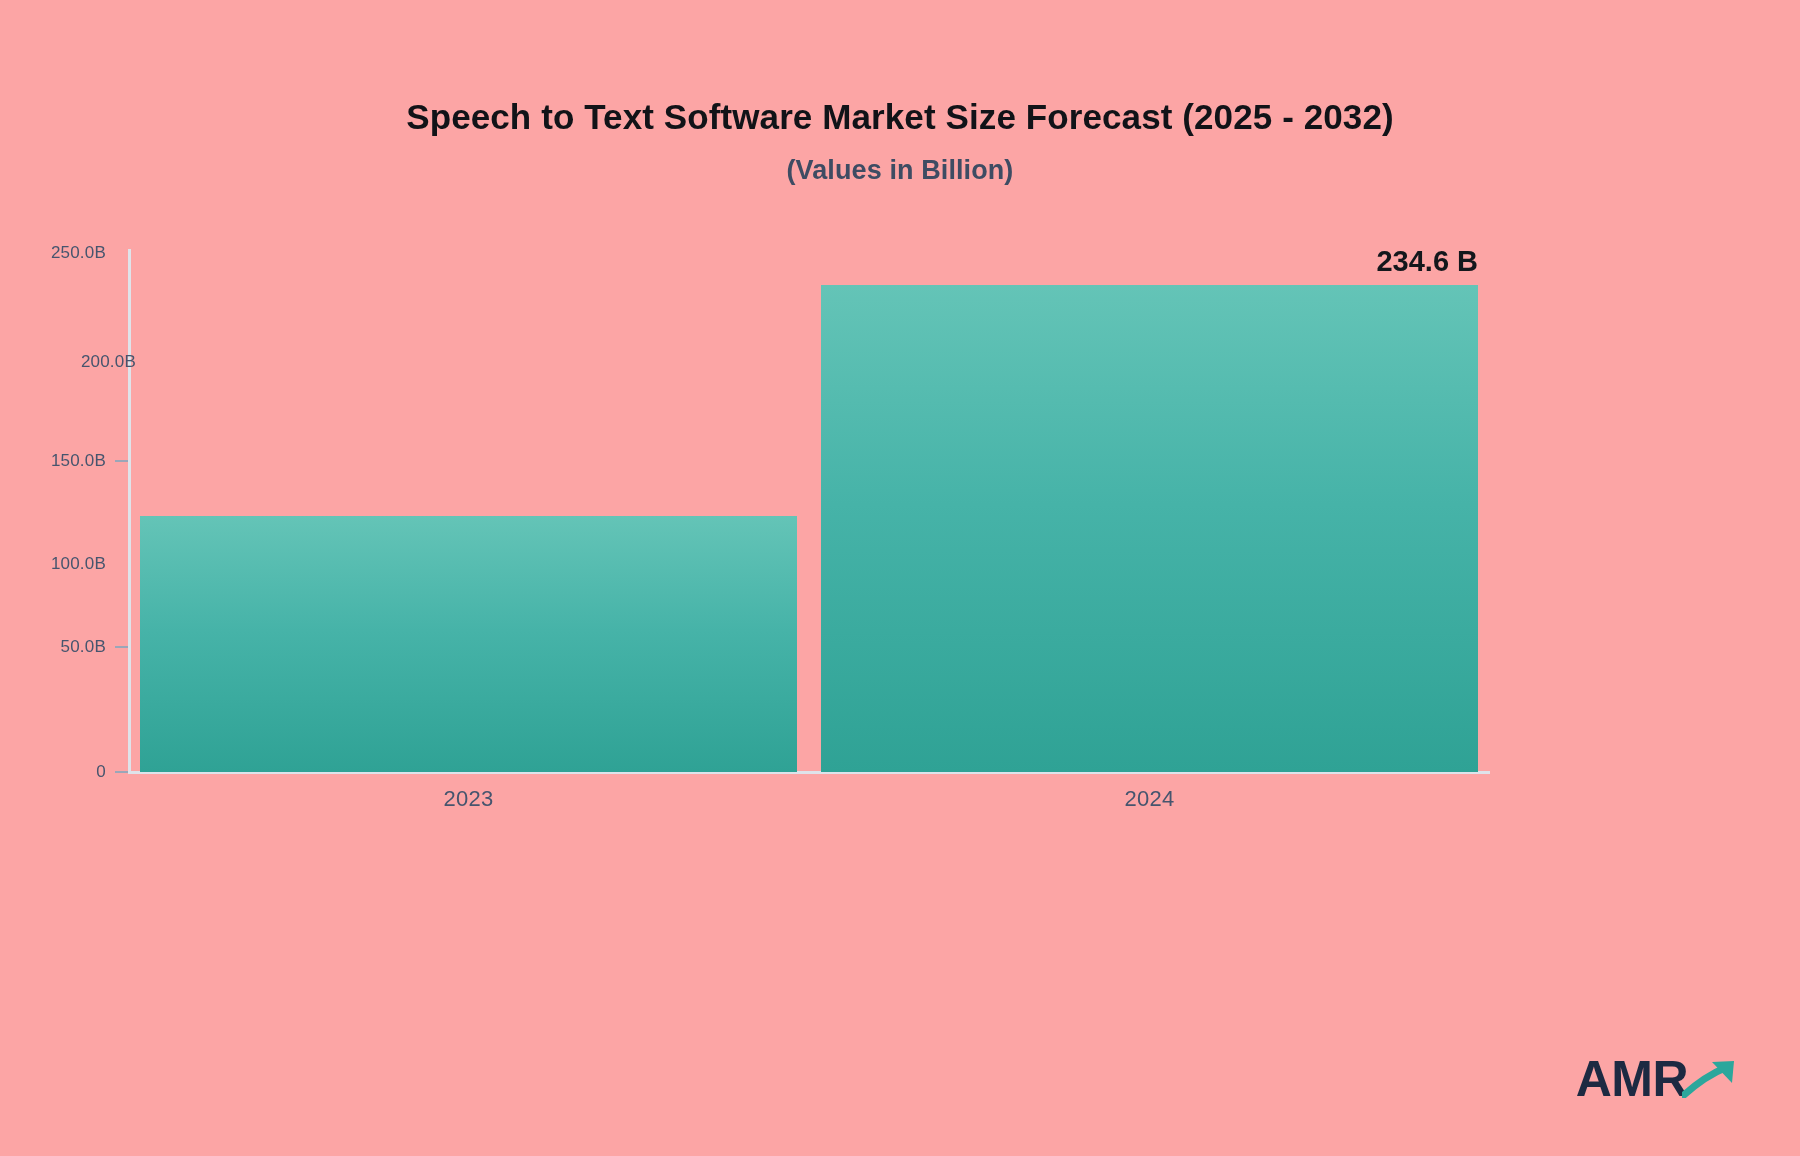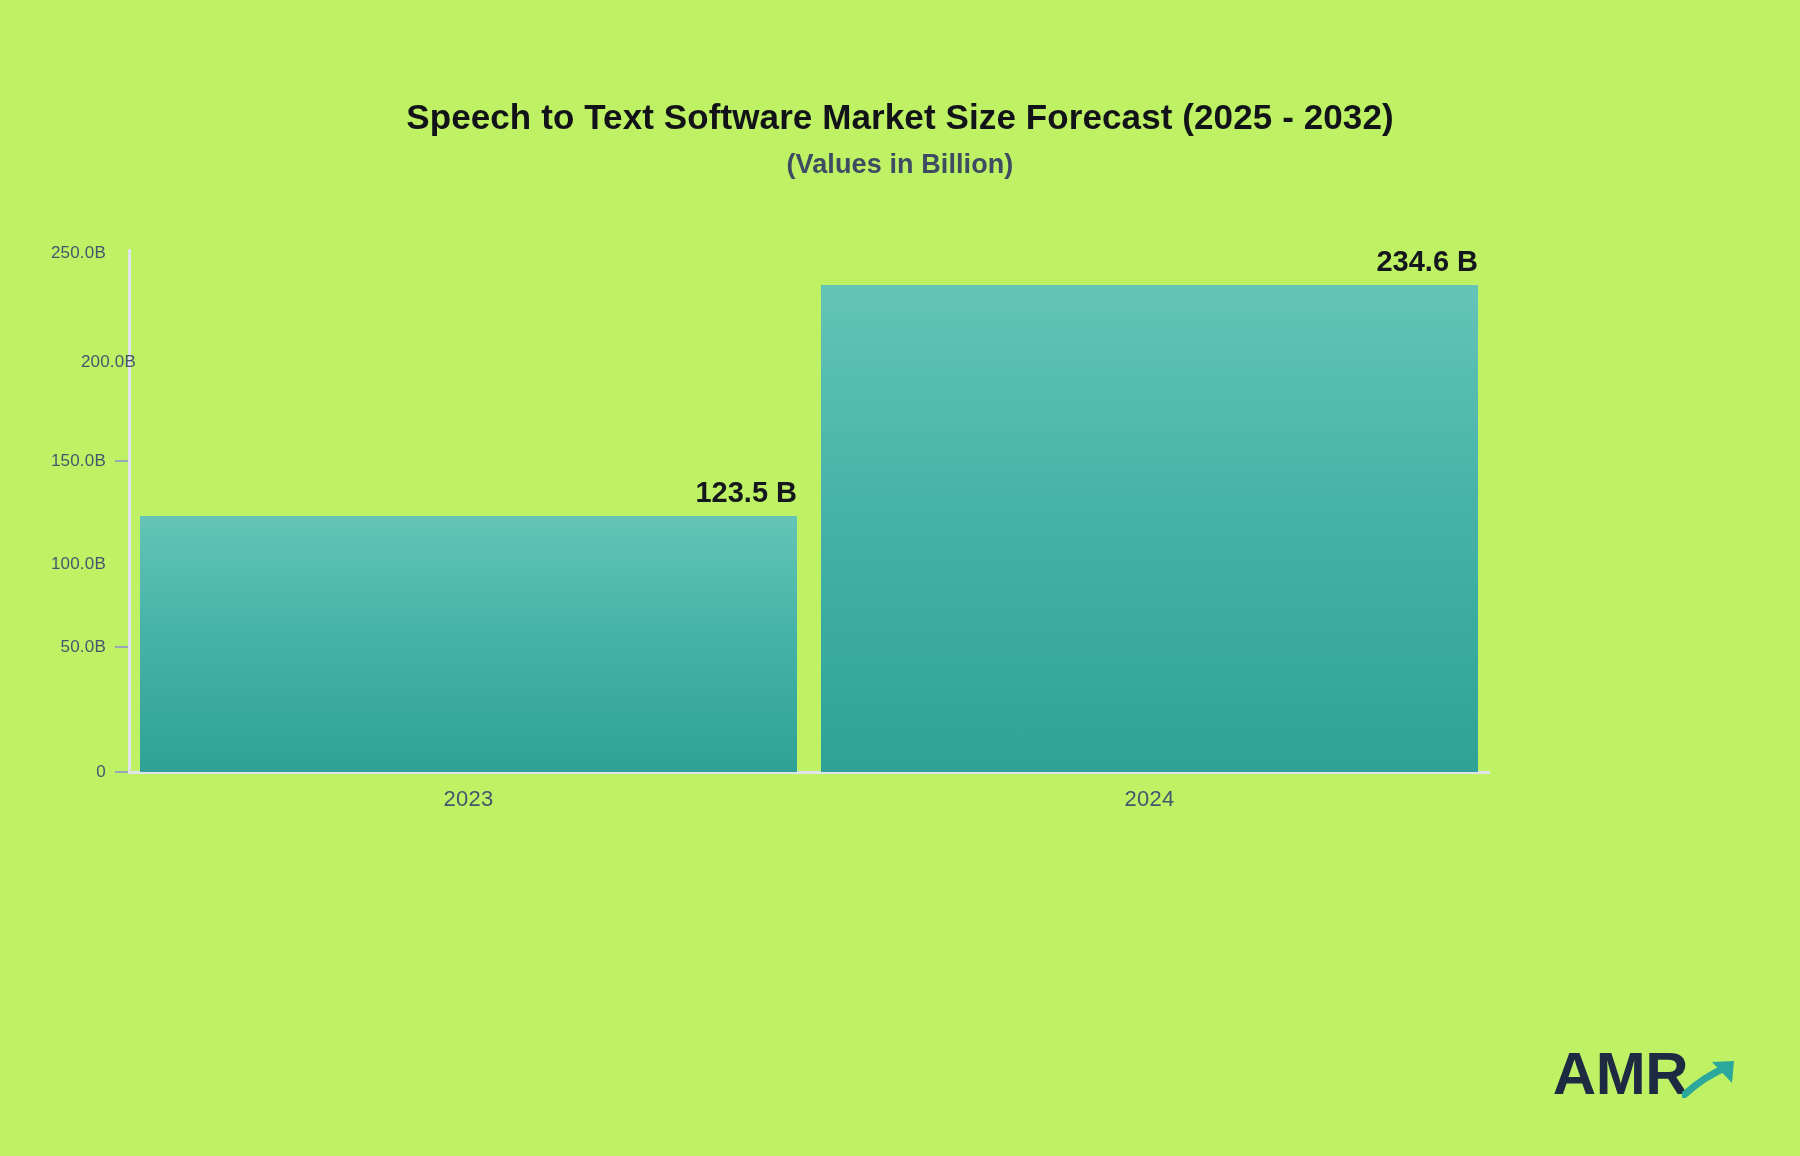--- a/index.html
+++ b/index.html
@@ -12,40 +12,40 @@
     height: 1156px;
     font-family: "Liberation Sans", "DejaVu Sans", sans-serif;
     overflow: hidden;
     position: relative;
     -webkit-font-smoothing: antialiased;
   }
 
   #canvas {
     position: absolute;
     inset: 0;
-    background: #bef264;
+    background: #fca5a5;
   }
 
   
   .title-block {
     position: absolute;
     top: 96px;
     left: 0;
     width: 1800px;
     text-align: center;
   }
   .chart-title {
     font-size: 35px;
     font-weight: 700;
     color: #111318;
     letter-spacing: 0.1px;
     line-height: 1.18;
   }
   .chart-subtitle {
-    margin-top: 12px;
+    margin-top: 18px;
     font-size: 27px;
     font-weight: 700;
     color: #3e4c63;
     letter-spacing: 0.1px;
   }
 
   
   
   #plot {
     position: absolute;
@@ -148,21 +148,21 @@
   
   #amr-logo {
     position: absolute;
     right: 60px;
     bottom: 52px;
     display: flex;
     align-items: flex-end;
     height: 64px;
   }
   #amr-logo .amr-text {
-    font-size: 60px;
+    font-size: 50px;
     font-weight: 700;
     color: #1d2a42;
     letter-spacing: -0.5px;
     line-height: 1;
   }
   #amr-logo .amr-arrow {
     margin-left: -6px;
     margin-bottom: 2px;
   }
 </style>
@@ -220,15 +220,14 @@
   <div id="amr-logo">
     <span class="amr-text">AMR</span>
     <span class="amr-arrow">
       <svg width="58" height="40" viewBox="0 0 58 40" xmlns="http://www.w3.org/2000/svg">
         <path d="M2 37 C 14 26, 28 16, 45 9" stroke="#2ba79c" stroke-width="7" fill="none" stroke-linecap="round"></path>
         <path d="M30 4 L52 3 L50 25 Z" fill="#2ba79c"></path>
       </svg>
     </span>
   </div>
 
-<div class="bar-label" style="left: 139.917px; width: 657.165px; top: 475.614px;">123.5 B</div>
     <div class="bar-label" style="left: 820.918px; width: 657.165px; top: 244.97px;">234.6 B</div>
   </div>
 
 </body></html>

